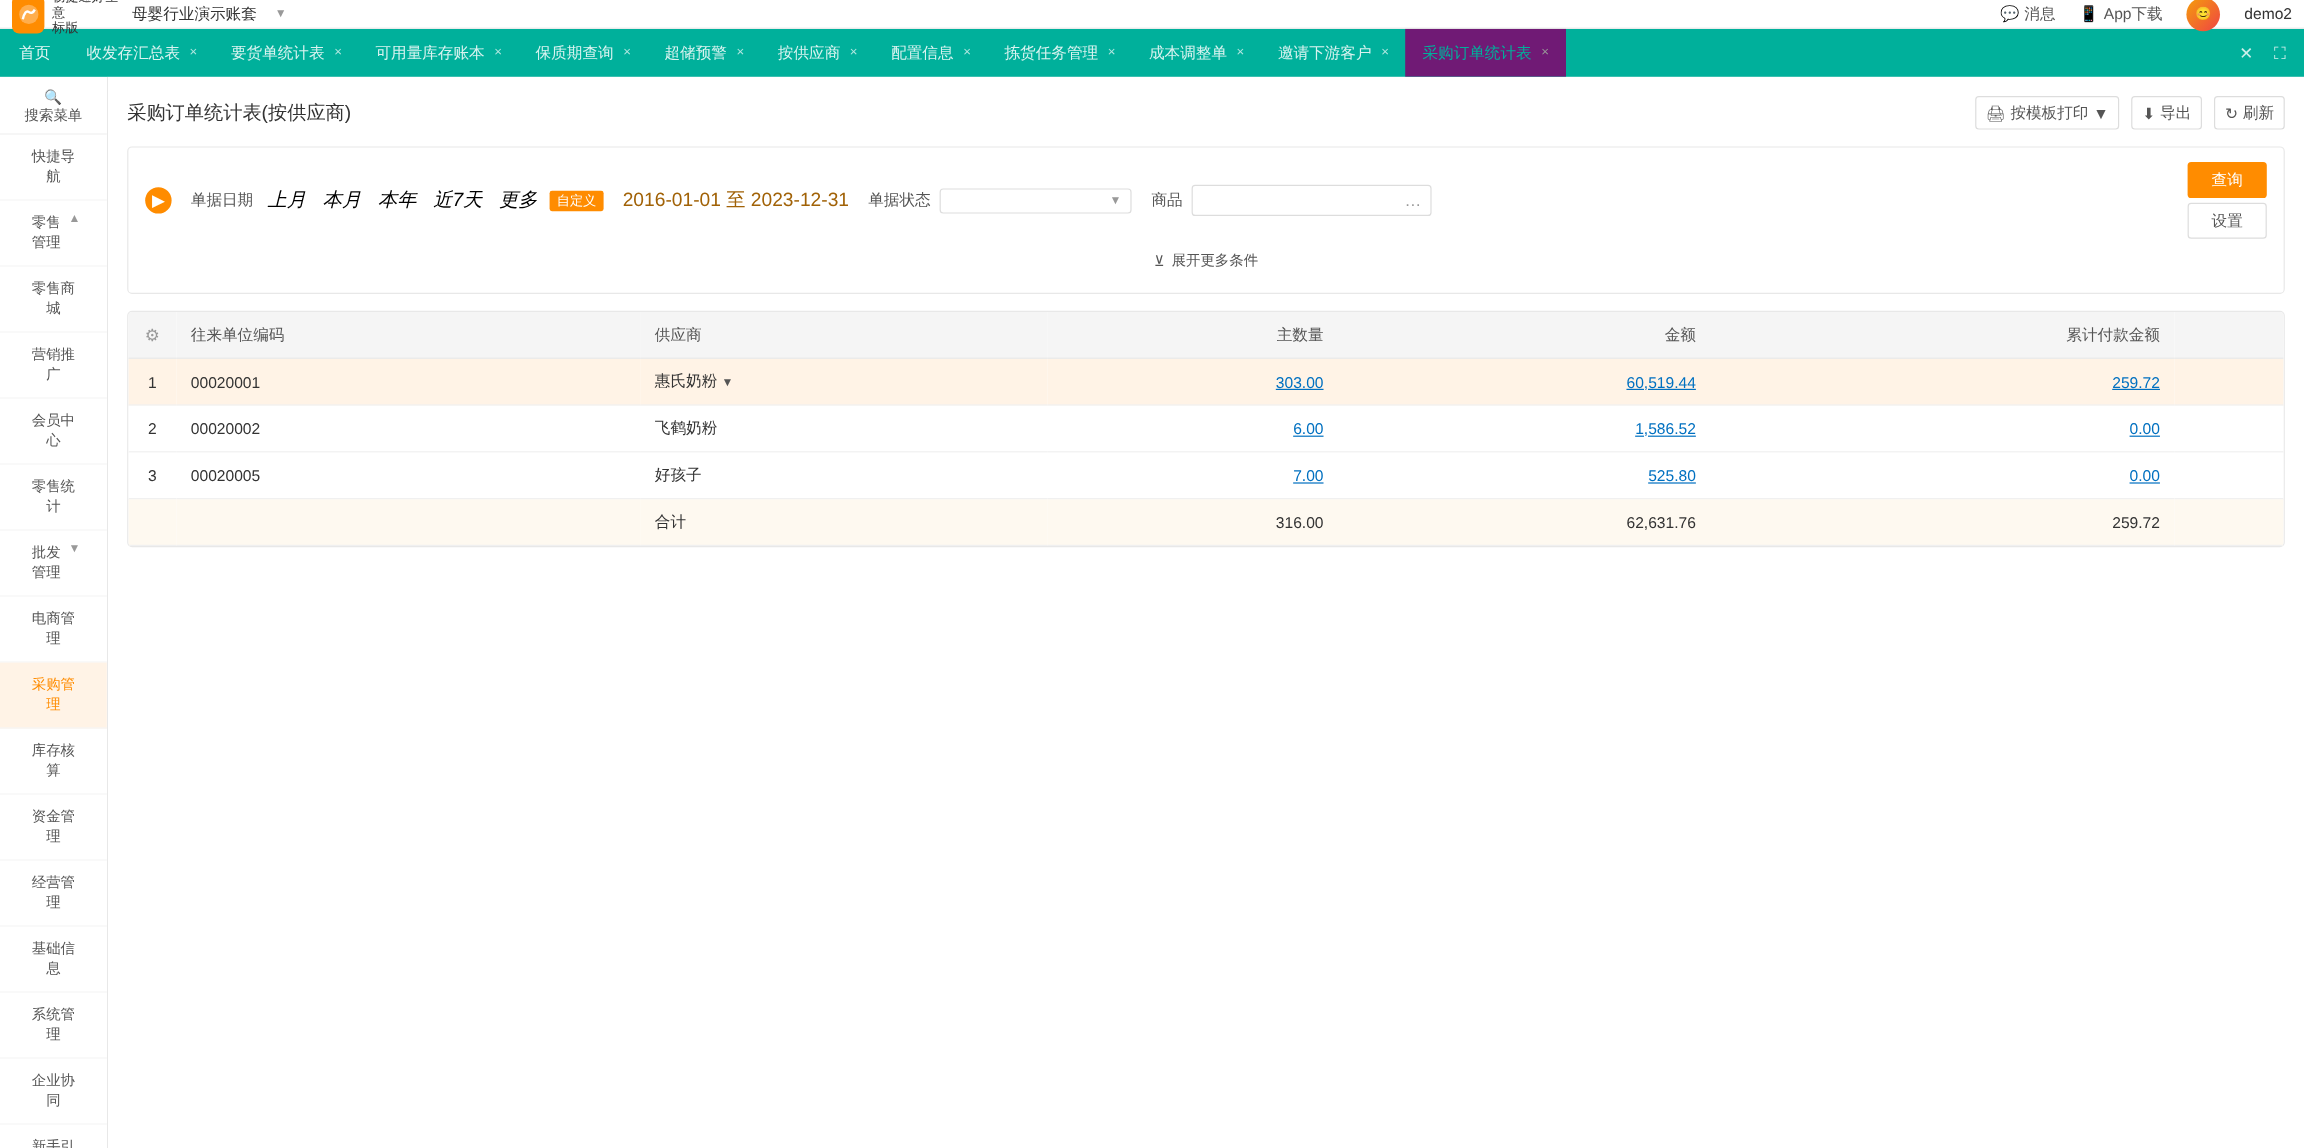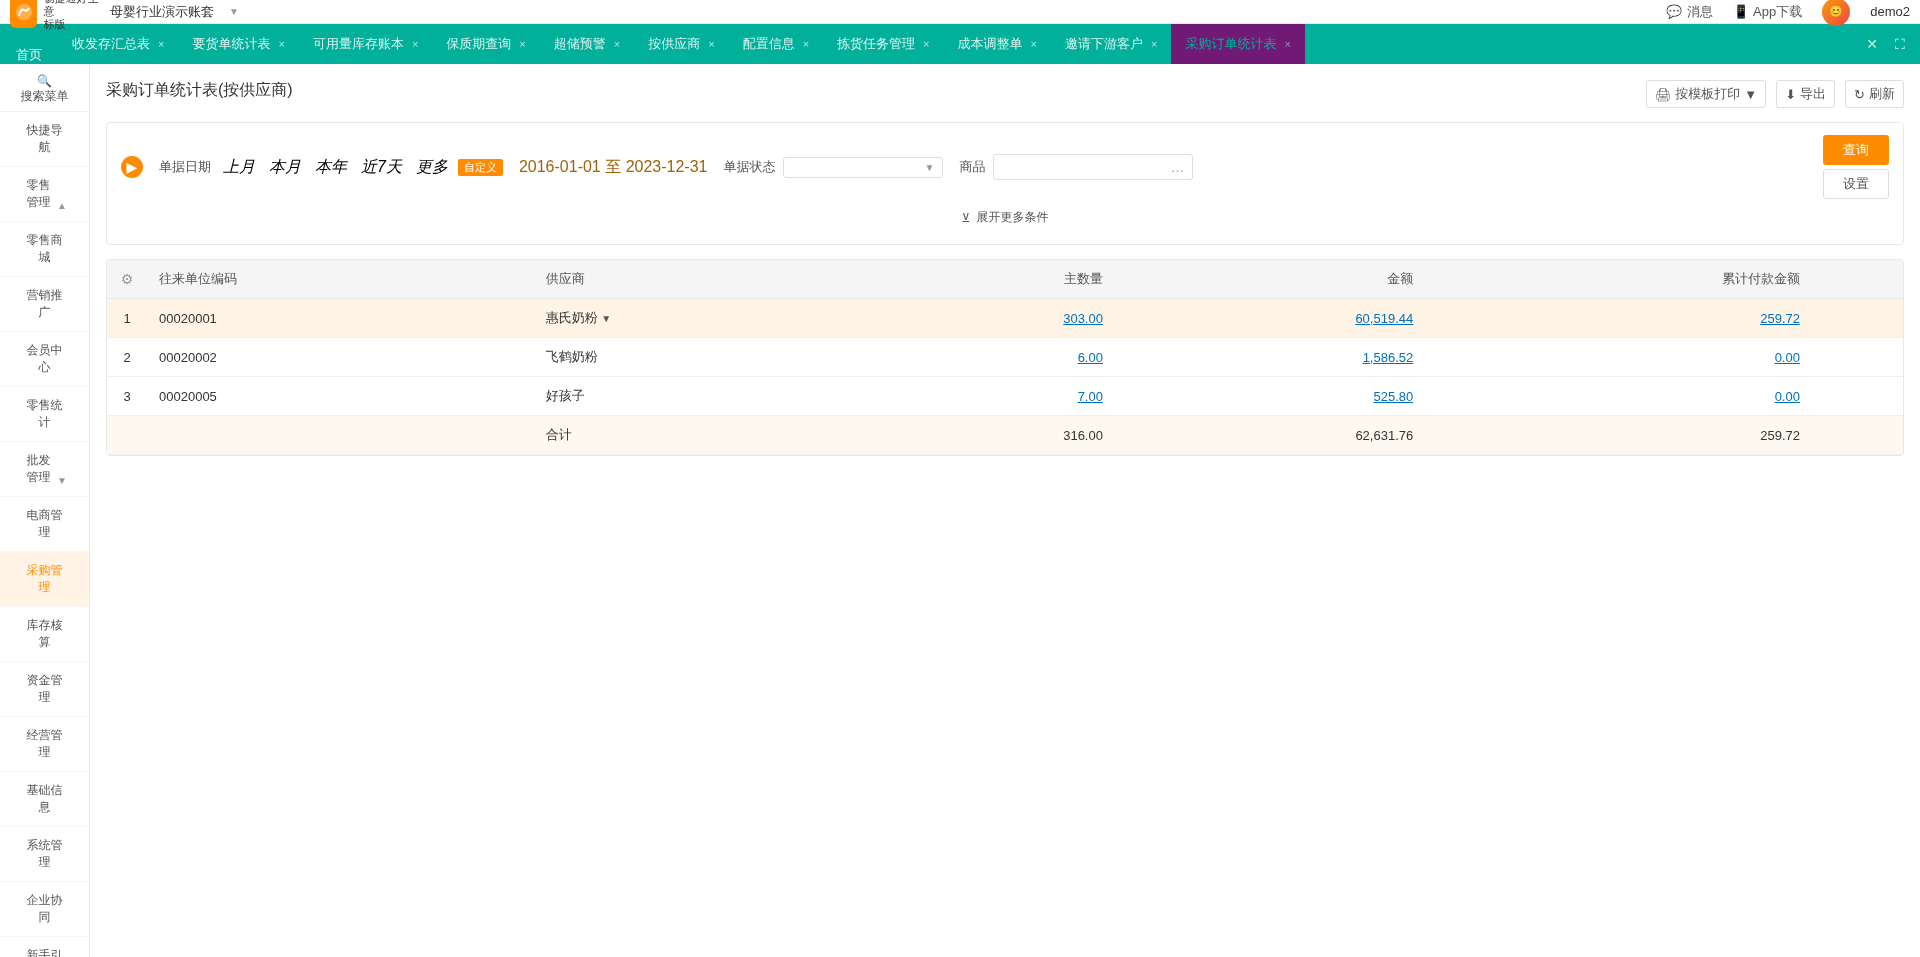--- a/index.html
+++ b/index.html
@@ -80,21 +80,21 @@
     .nav-tab .close-x {
       font-size: 11px;
       color: rgba(255,255,255,0.7);
       margin-left: 4px;
     }
     .nav-tab.active .close-x { color: #999; }
     .nav-tab-home {
       padding: 0 16px;
       color: rgba(255,255,255,0.9);
       font-size: 13px;
-      display: flex; align-items: flex-end;
+      display: flex; align-items: center;
       cursor: pointer;
     }
     .nav-end-icons {
       margin-left: auto;
       display: flex; align-items: center;
       padding: 0 8px; gap: 4px;
     }
     .nav-end-icon {
       width: 24px; height: 24px;
       display: flex; align-items: center; justify-content: center;
@@ -130,42 +130,42 @@
     .sidebar-item {
       padding: 10px 22px;
       text-align: center;
       font-size: 12px;
       color: #555;
       cursor: pointer;
       border-bottom: 1px solid #f5f5f5;
     }
     .sidebar-item.active { color: #ff8c00; background: #fff3e6; }
     .sidebar-item.with-arrow {
-      display: flex; align-items: flex-end; justify-content: center; gap: 2px;
+      display: flex; align-items: flex-start; justify-content: center; gap: 2px;
     }
     .sidebar-item .arrow-icon { font-size: 10px; color: #999; }
     .sidebar-divider { height: 1px; background: #f0f0f0; }
 
     
     .content-area {
       flex: 1;
       overflow: auto;
       background: #fff;
       padding: 0;
     }
 
     
     .page-content {
       padding: 16px;
     }
 
     
     .page-title-bar {
       display: flex;
-      align-items: flex-start;
+      align-items: center;
       justify-content: space-between;
       margin-bottom: 14px;
     }
     .page-title {
       font-size: 16px;
       font-weight: 500;
       color: #333;
     }
     .title-actions {
       display: flex; align-items: center; gap: 10px;

